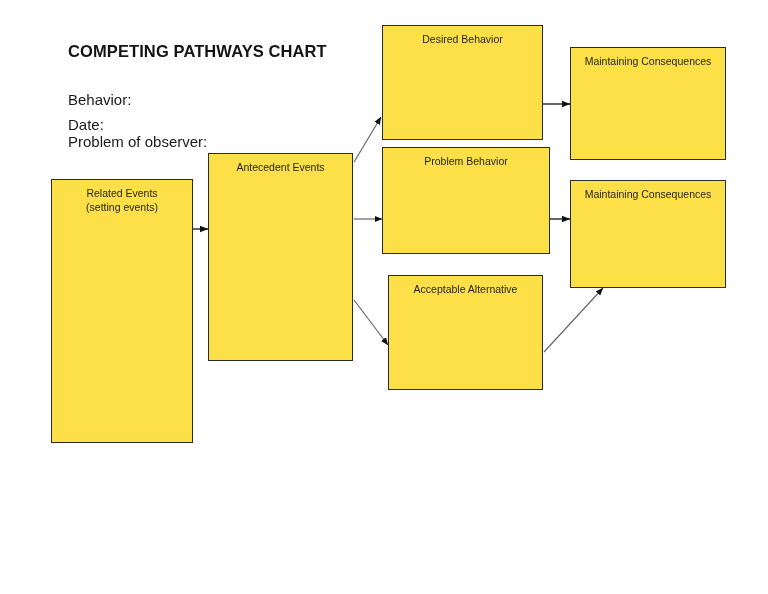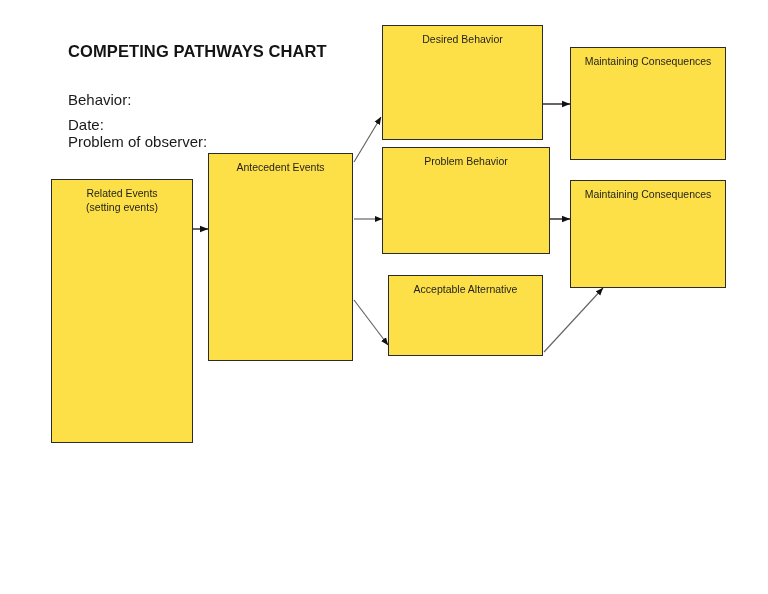--- a/index.html
+++ b/index.html
@@ -69,21 +69,21 @@
     white-space: pre-line;
   }
 
   
   .node-related    { left: 51px;  top: 153px; width: 142px; height: 264px; margin-top: 26px; }
   .node-antecedent { left: 208px; top: 153px; width: 145px; height: 208px; }
 
   
   .node-desired    { left: 382px; top: 25px;  width: 161px; height: 115px; }
   .node-problem    { left: 382px; top: 147px; width: 168px; height: 107px; }
-  .node-acceptable { left: 388px; top: 275px; width: 155px; height: 81px; }
+  .node-acceptable { left: 388px; top: 275px; width: 155px; height: 115px; }
 
   
   .node-consequences-1 { left: 570px; top: 47px;  width: 156px; height: 113px; }
   .node-consequences-2 { left: 570px; top: 180px; width: 156px; height: 108px; }
 </style>
 </head>
 <body>
 
 <div id="page">
 

